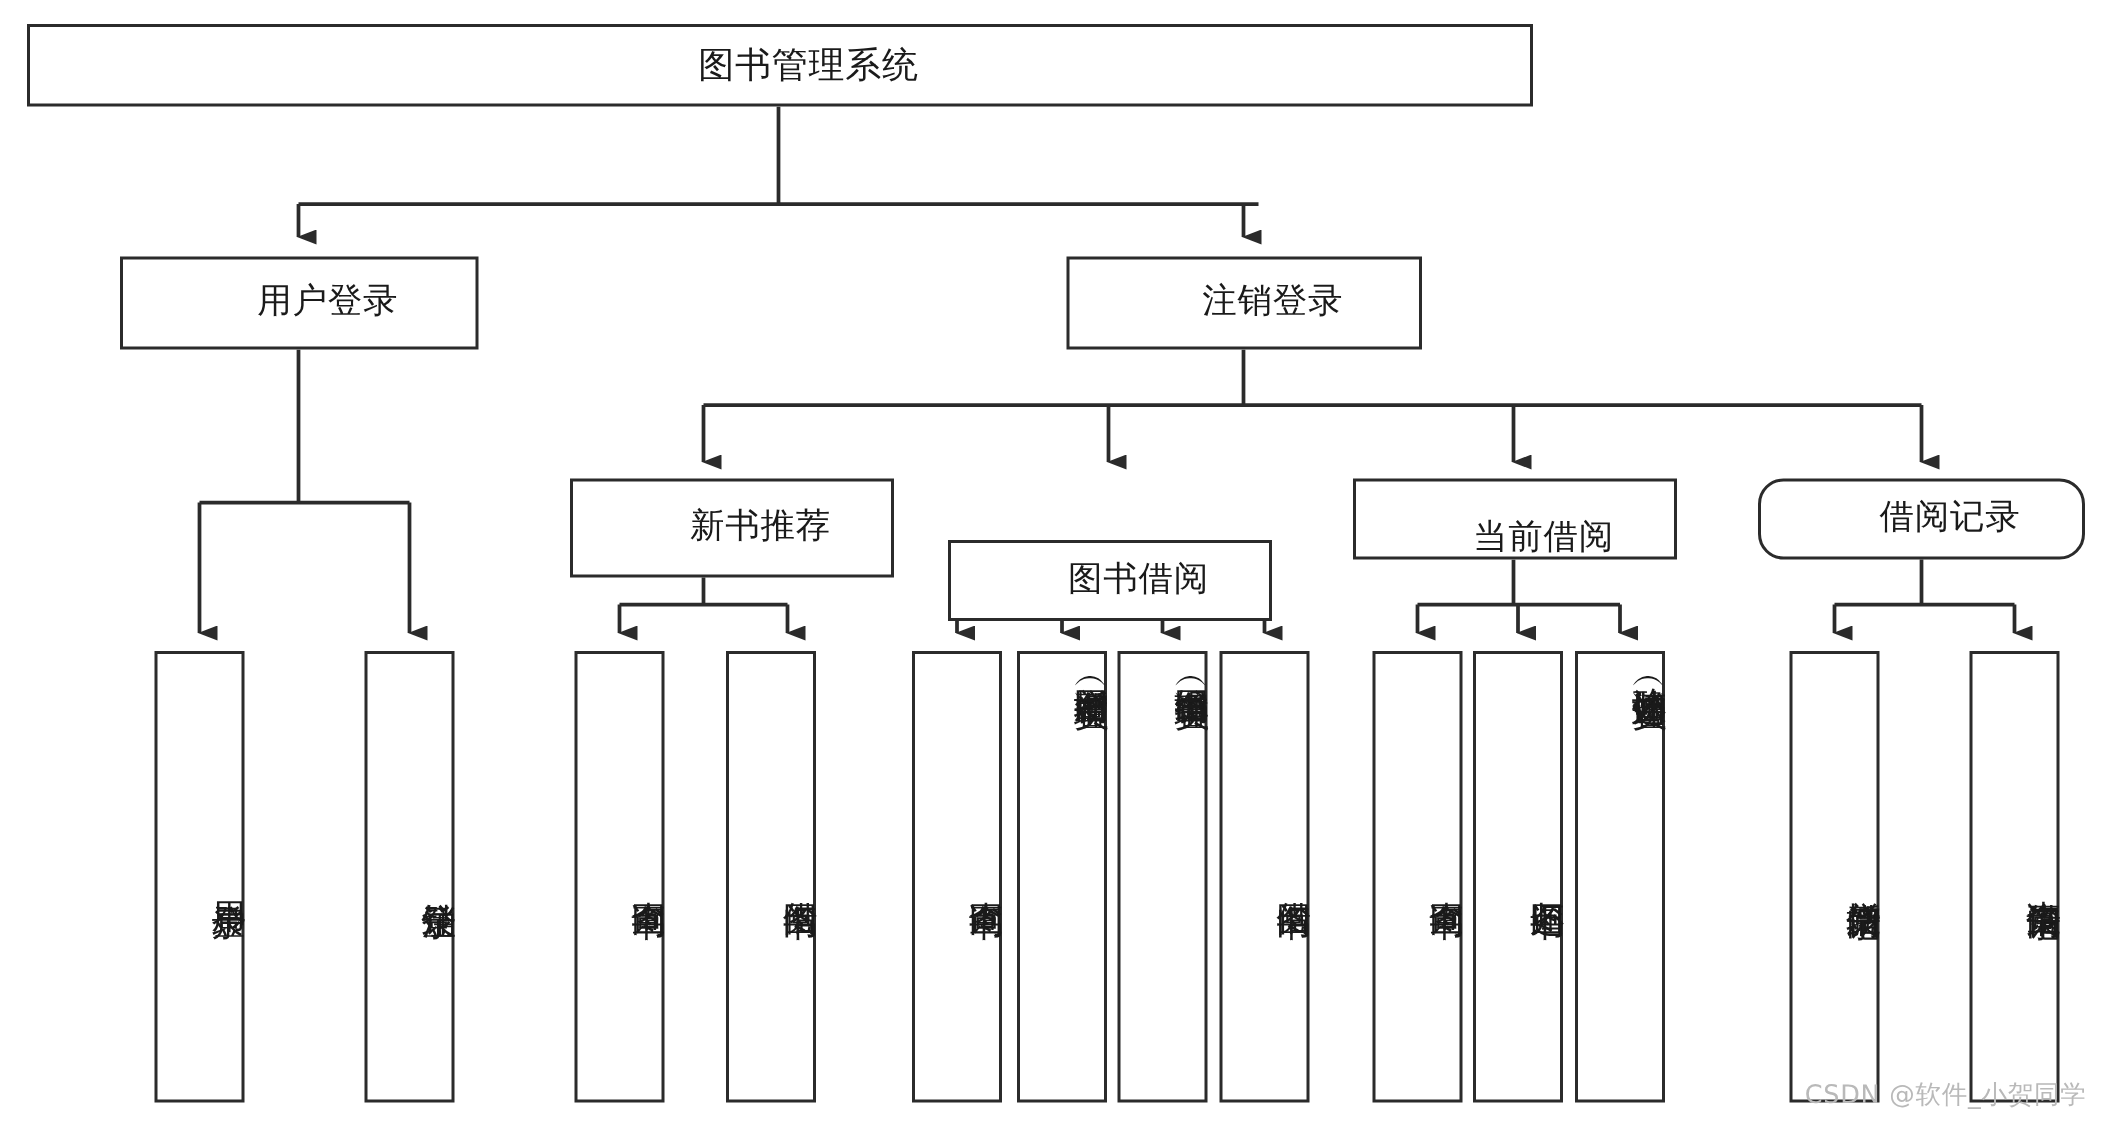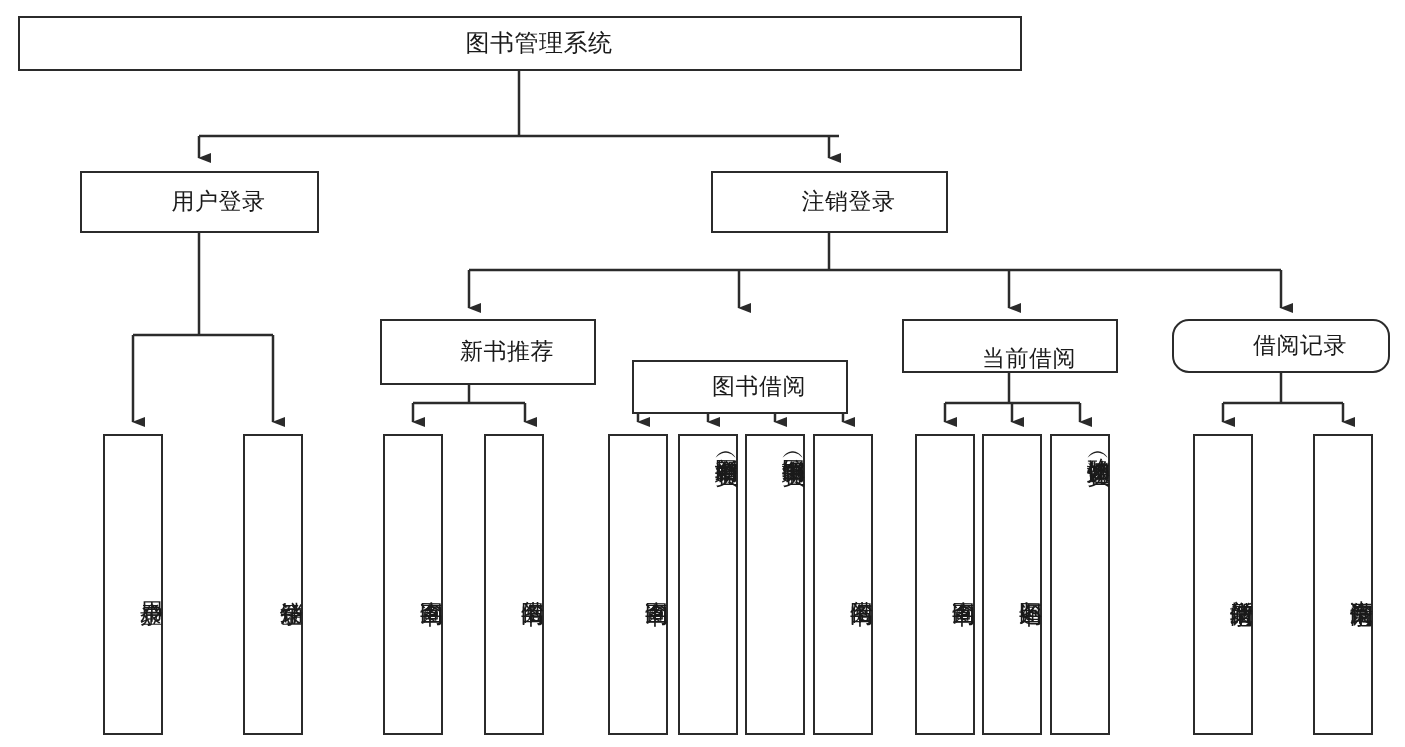--- a/index.html
+++ b/index.html
@@ -225,14 +225,15 @@
     <div class="vcenter">
       <span class="vlabel">新增借阅记录</span>
     </div>
   </div>
   <div class="node vert" style="left:1313px; top:434px; width:60px; height:301px;">
     <div class="vcenter">
       <span class="vlabel">查询借阅记录</span>
     </div>
   </div>
 
+  <div id="watermark">CSDN @软件_小贺同学</div>
 
 </div>
 
 </body></html>

